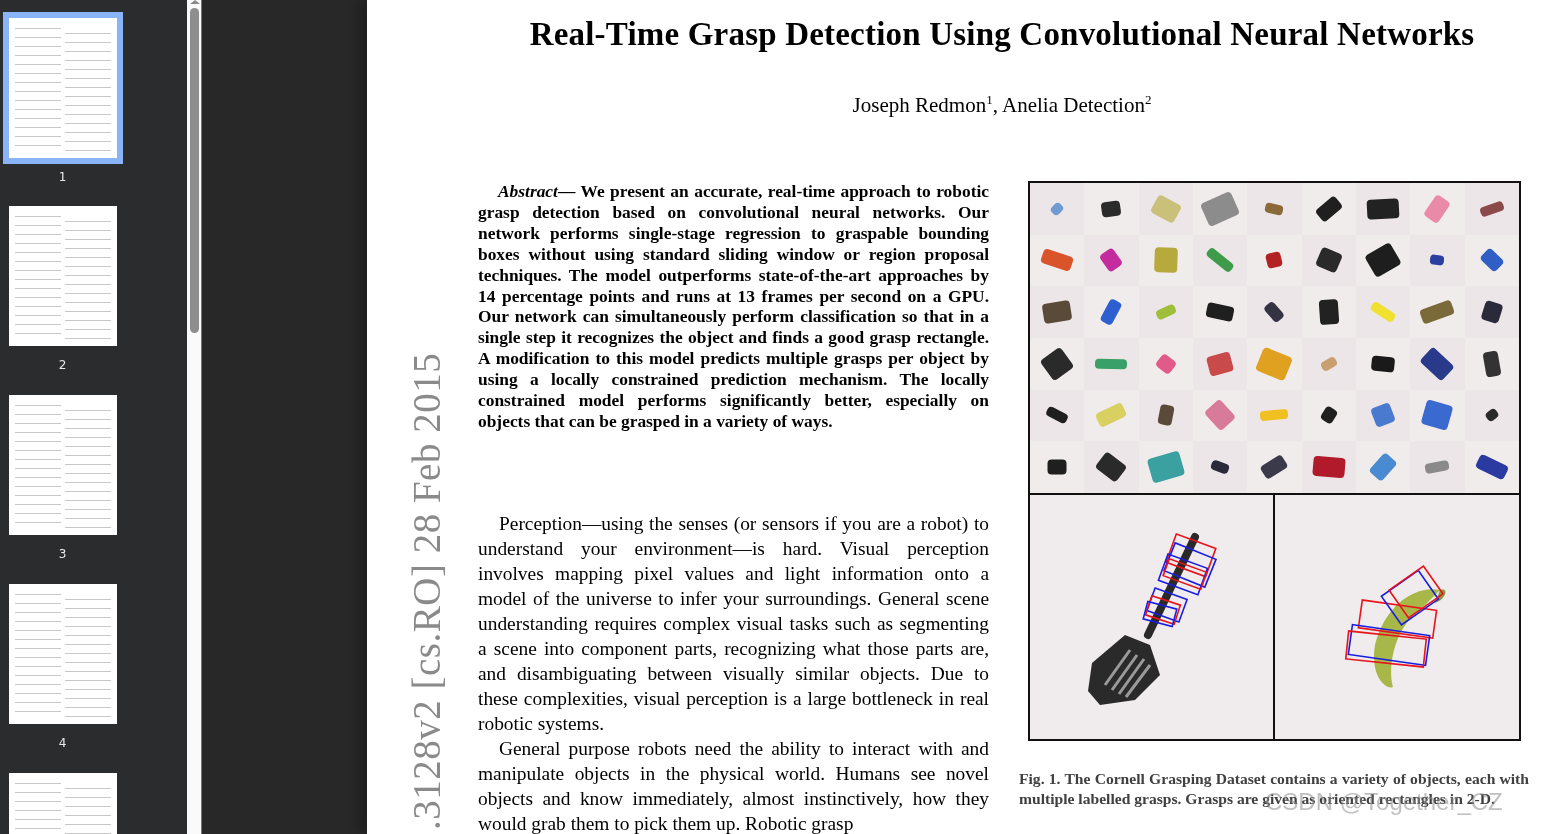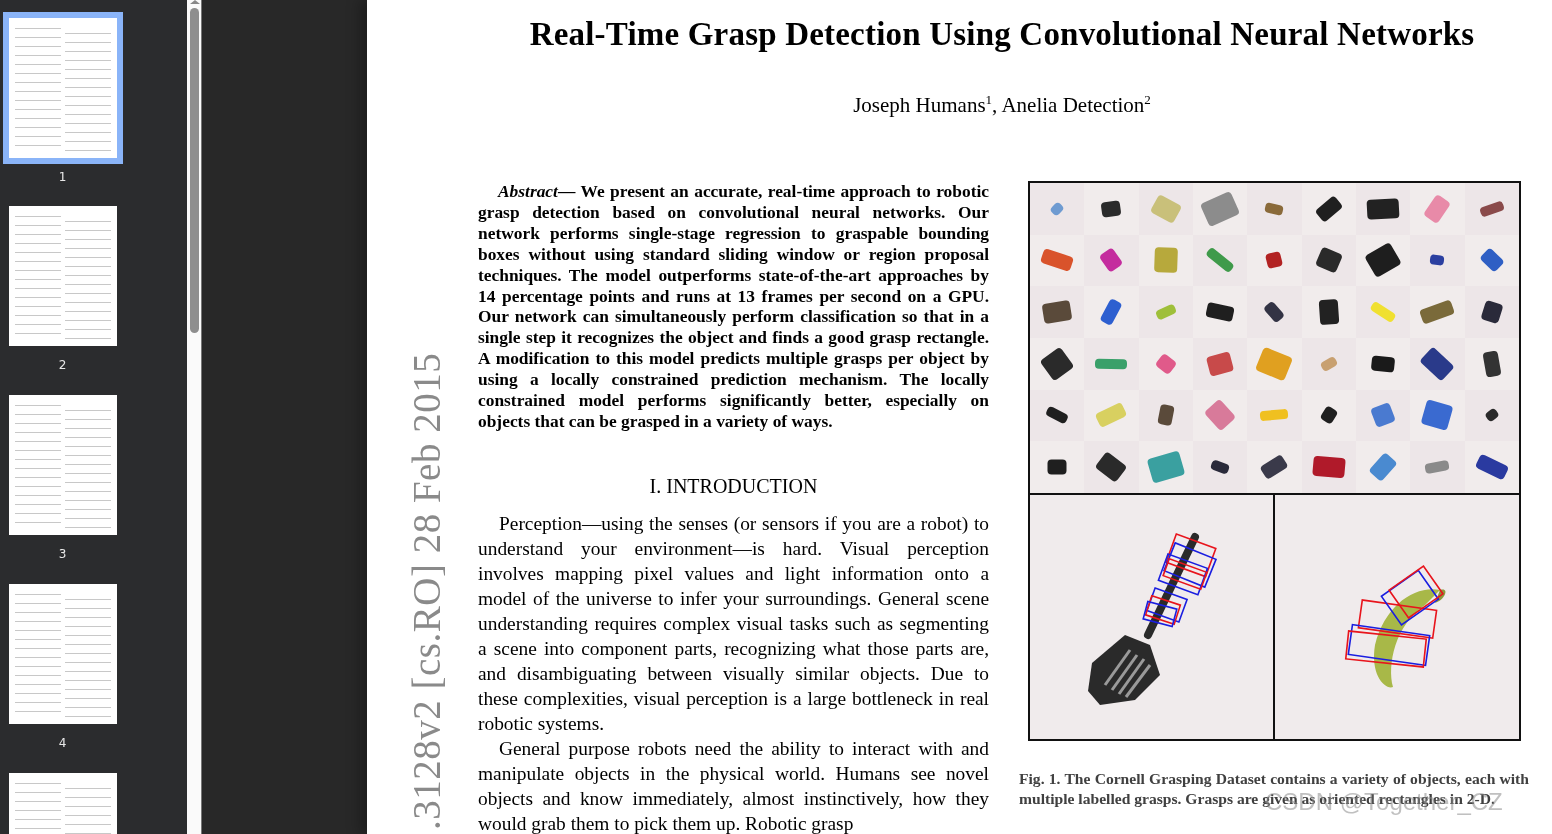--- a/index.html
+++ b/index.html
@@ -196,30 +196,29 @@
 </div>
 <div class="sb-track"></div>
 <div class="sb-arrow"></div>
 <div class="sb-thumb"></div>
 
 <div class="viewer"></div>
 
 <div class="page">
   <div class="title">Real-Time Grasp Detection Using Convolutional Neural Networks</div>
   <div class="authors">
-    <span>Joseph Humans</span><sup>1</sup><span>, </span><span>Anelia Detection</span><sup>2</sup>
+    <span>Joseph Redmon</span><sup>1</sup><span>, </span><span>Anelia Detection</span><sup>2</sup>
   </div>
 
   <div class="arxiv">.3128v2  [cs.RO]  28 Feb 2015</div>
 
   <div class="col-left abstract" style="position:absolute;">
     <span class="abs-label">Abstract</span><span>—</span><span> We present an accurate, real-time approach to robotic grasp detection based on convolutional neural networks. Our network performs single-stage regression to graspable bounding boxes without using standard sliding window or region proposal techniques. The model outperforms state-of-the-art approaches by 14 percentage points and runs at 13 frames per second on a GPU. Our network can simultaneously perform classification so that in a single step it recognizes the object and finds a good grasp rectangle. A modification to this model predicts multiple grasps per object by using a locally constrained prediction mechanism. The locally constrained model performs significantly better, especially on objects that can be grasped in a variety of ways.</span>
   </div>
 
-  <div class="section-head">I.  INTRODUCTION</div>
 
   <div class="col-left intro" style="position:absolute;">
     <p>Perception—using the senses (or sensors if you are a robot) to understand your environment—is hard. Visual perception involves mapping pixel values and light information onto a model of the universe to infer your surroundings. General scene understanding requires complex visual tasks such as segmenting a scene into component parts, recognizing what those parts are, and disambiguating between visually similar objects. Due to these complexities, visual perception is a large bottleneck in real robotic systems.</p>
     <p>General purpose robots need the ability to interact with and manipulate objects in the physical world. Humans see novel objects and know immediately, almost instinctively, how they would grab them to pick them up. Robotic grasp</p>
   </div>
 
   <div class="figure">
     <div class="grid" id="grid">
         <div class="cell">
           <div class="obj" style="width: 12px; height: 10px; background: rgb(111, 155, 209); transform: translate(-50%, -50%) rotate(-45deg);"></div>

